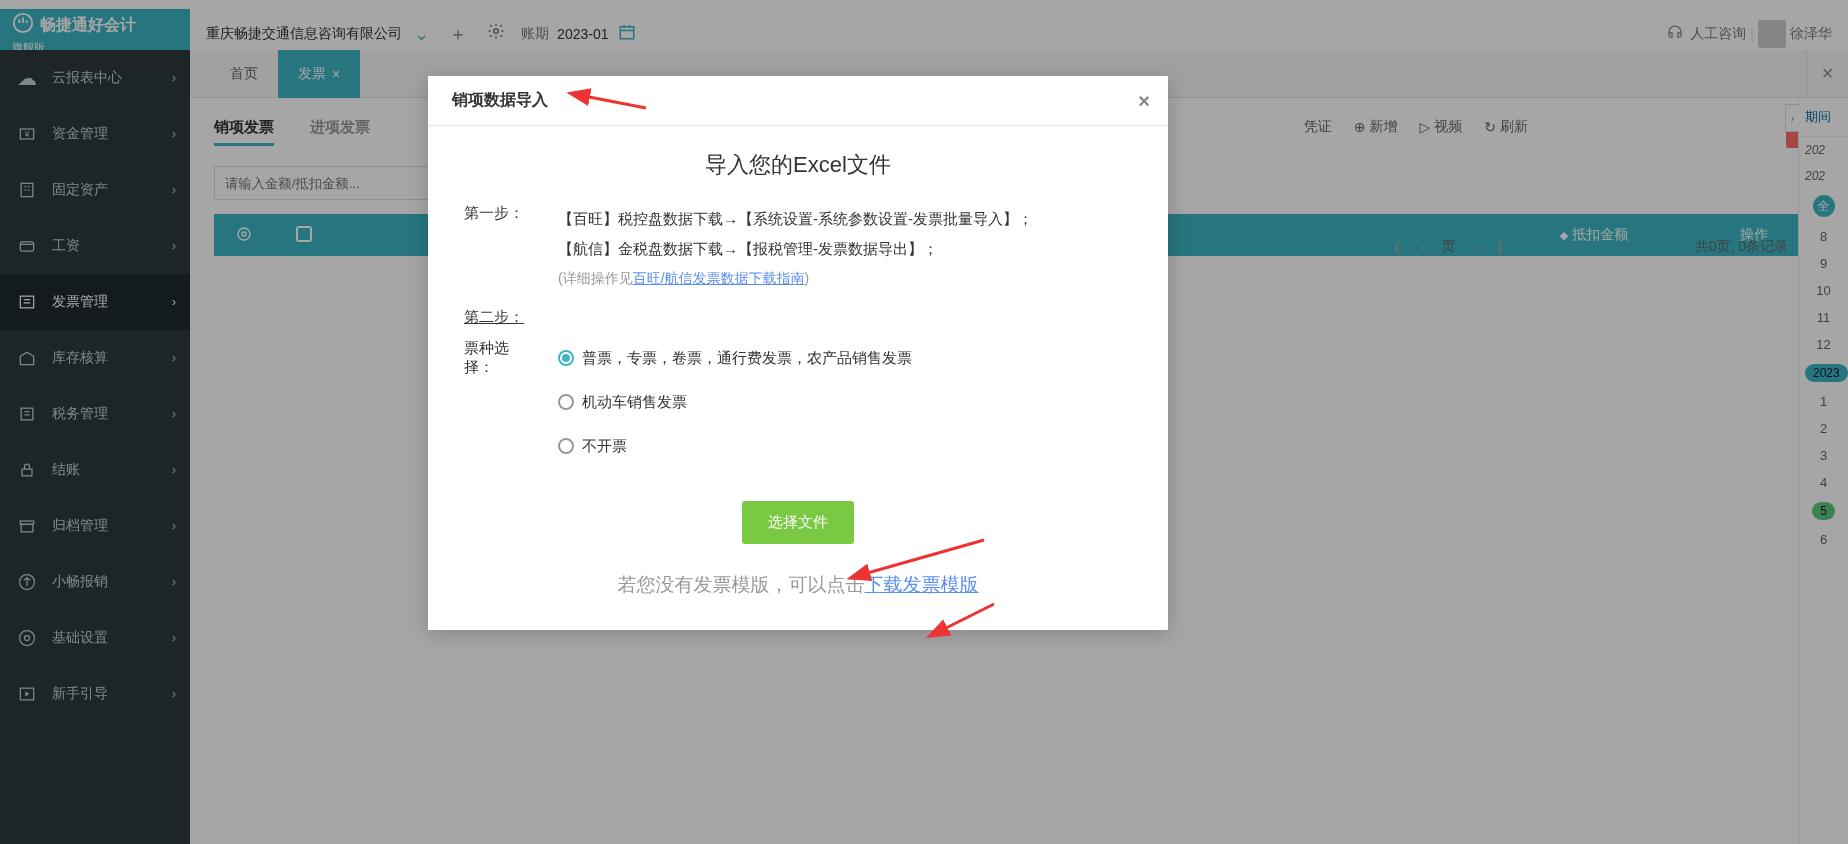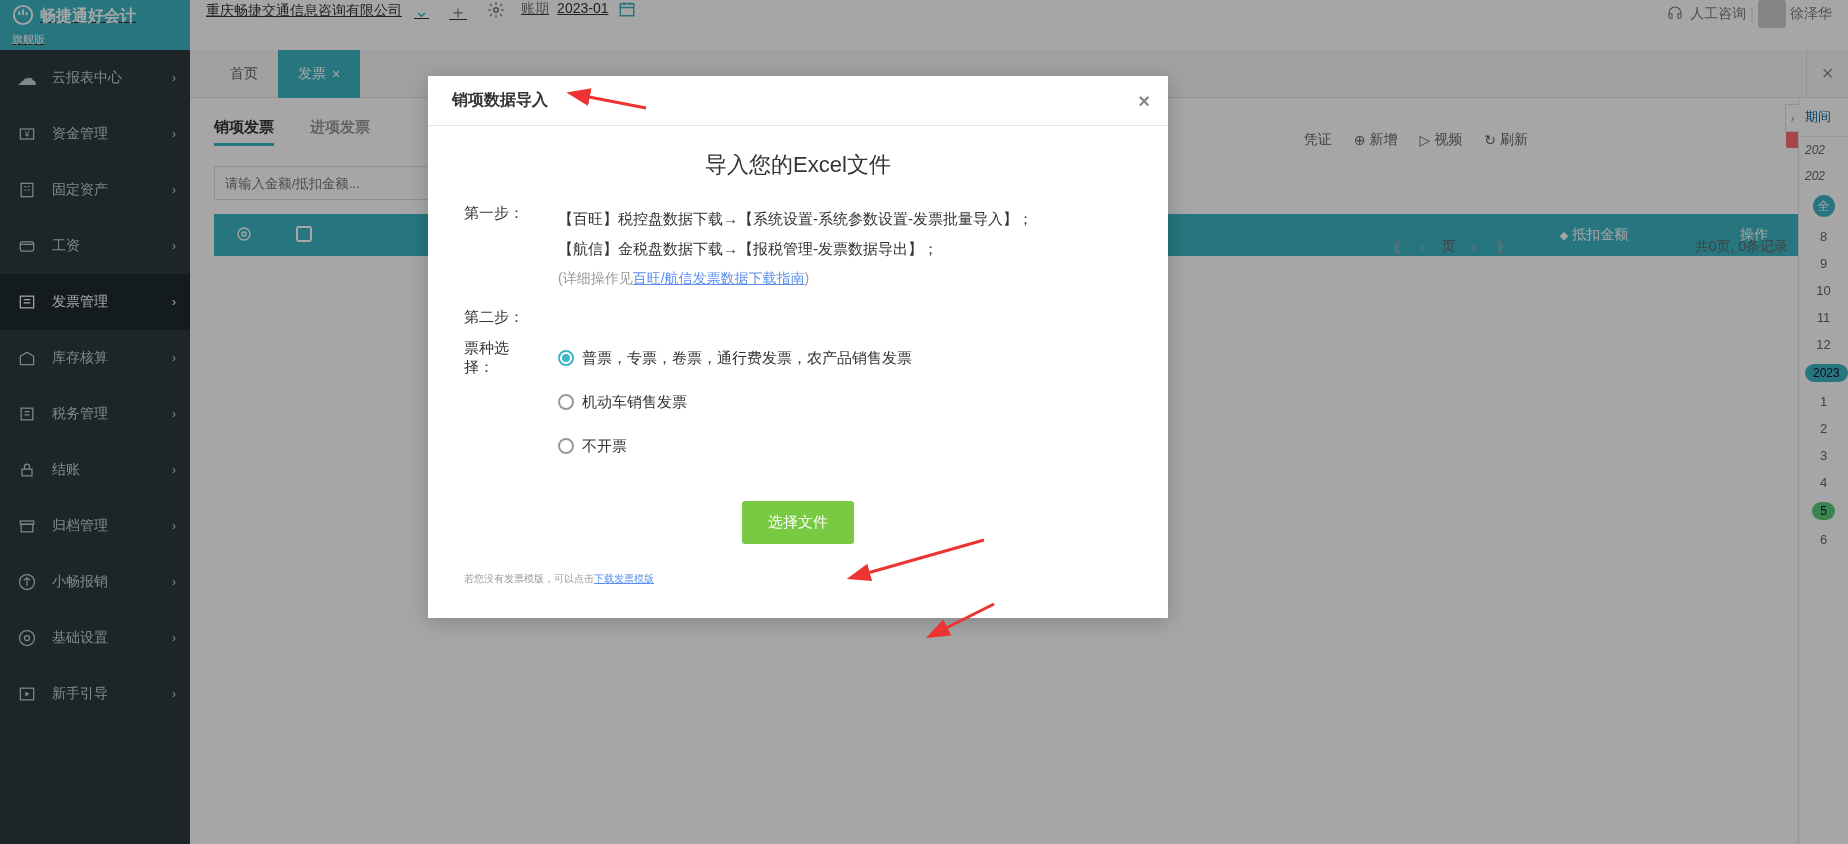--- a/index.html
+++ b/index.html
@@ -1,19 +1,19 @@
 <!DOCTYPE html>
 <html><head>
   <meta charset="utf-8">
   <style>
     * { box-sizing: border-box; margin: 0; padding: 0; }
     body { font-family: "Microsoft YaHei", sans-serif; font-size: 14px; color: #333; background: #f5f5f5; width: 1848px; height: 844px; overflow: hidden; position: relative; }
     
     
-    .top-header { height: 68px; background: #fff; display: flex; align-items: flex-start; position: relative; border-bottom: 1px solid #e0e0e0; text-decoration: underline; }
+    .top-header { height: 68px; background: #fff; display: flex; align-items: center; position: relative; border-bottom: 1px solid #e0e0e0; }
     .logo-area { width: 190px; height: 50px; background: #3db6c4; color: #fff; display: flex; flex-direction: column; justify-content: center; padding-left: 12px; }
     .logo-text { font-size: 16px; font-weight: bold; display: flex; align-items: center; gap: 6px; }
     .logo-sub { font-size: 11px; margin-top: 2px; }
     .company-select { margin-left: 16px; color: #333; display: flex; align-items: center; gap: 12px; }
     .chevron { color: #3db6c4; font-size: 18px; cursor: pointer; }
     .header-icons { display: flex; align-items: center; gap: 20px; margin-left: 20px; }
     .header-icon { color: #7a7a7a; cursor: pointer; font-size: 18px; }
     .period-label { margin-left: 16px; color: #7a7a7a; }
     .period-value { margin-left: 8px; color: #333; }
     .calendar-icon { color: #3db6c4; margin-left: 10px; cursor: pointer; }
@@ -36,21 +36,21 @@
     .tab.active { background: #3db6c4; color: #fff; }
     .tab-close { font-size: 14px; cursor: pointer; }
     .tab-side-close { position: absolute; right: 0; top: 0; width: 42px; height: 47px; display: flex; align-items: center; justify-content: center; cursor: pointer; font-size: 20px; color: #888; border-left: 1px solid #e0e0e0;}
     
     
     .content { padding: 20px 24px; position: relative; }
     .sub-tabs { display: flex; gap: 36px; margin-bottom: 20px; }
     .sub-tab { font-size: 15px; font-weight: bold; color: #999; cursor: pointer; padding-bottom: 6px; }
     .sub-tab.active { color: #333; border-bottom: 3px solid #3db6c4; }
     
-    .toolbar-right { position: absolute; right: 320px; top: 33px; display: flex; gap: 22px; }
+    .toolbar-right { position: absolute; right: 320px; top: 20px; display: flex; gap: 22px; }
     .tool-link { color: #666; cursor: pointer; display: flex; align-items: center; gap: 4px; }
     
     .red-btn { position: absolute; right: 12px; top: 16px; background: #ff6b6b; color: #fff; padding: 8px 18px; font-size: 14px; cursor: pointer; border-radius: 2px; }
     
     .search-input { width: 400px; height: 34px; border: 1px solid #ddd; padding: 0 10px; color: #999; margin-bottom: 14px; }
     
     .data-table-header { display: flex; background: #3db6c4; color: #fff; height: 42px; align-items: center; }
     .th { padding: 0 12px; }
     .th.gear { width: 60px; text-align: center; }
     .th.check { width: 60px; text-align: center; }
@@ -85,21 +85,21 @@
     .step-note { color: #999; font-size: 14px; }
     .link { color: #5a8fef; cursor: pointer; text-decoration: underline; }
     
     .radio-group { display: flex; flex-direction: column; gap: 14px; margin-top: 4px; }
     .radio-item { display: flex; align-items: center; gap: 8px; cursor: pointer; }
     .radio-circle { width: 16px; height: 16px; border-radius: 50%; border: 2px solid #999; display: inline-flex; align-items: center; justify-content: center; }
     .radio-circle.selected { border-color: #3db6c4; }
     .radio-dot { width: 8px; height: 8px; border-radius: 50%; background: #3db6c4; }
     
     .select-btn { display: block; margin: 40px auto 0; background: #7ac943; color: #fff; border: none; padding: 12px 26px; font-size: 15px; cursor: pointer; border-radius: 3px; }
-    .template-hint { text-align: left; margin-top: 28px; color: #999; font-size: 10px; }
+    .template-hint { text-align: center; margin-top: 28px; color: #999; font-size: 19px; }
     
     
     .arrow { position: absolute; z-index: 200; pointer-events: none; }
     .arrow svg { overflow: visible; }
     
     .checkbox-sq { width: 16px; height: 16px; border: 2px solid #fff; border-radius: 3px; display: inline-block; }
   </style>
 </head>
 <body>
 
@@ -367,21 +367,21 @@
       <div class="step-label">第一步：</div>
       <div class="step-content">
         <div>【百旺】税控盘数据下载→【系统设置-系统参数设置-发票批量导入】；</div>
         <div>【航信】金税盘数据下载→【报税管理-发票数据导出】；</div>
         <div class="step-note">
           <span>(详细操作见</span><a class="link">百旺/航信发票数据下载指南</a><span>)</span>
         </div>
       </div>
     </div>
 
-    <div class="step-row" style="margin-top:16px;">
+    <div class="step-row" style="margin-top:16px;text-decoration:underline;">
       <div class="step-label">第二步：</div>
     </div>
 
     <div class="step-row" style="margin-top:12px;gap:20px;">
       <div class="step-label">票种选择：</div>
       <div class="step-content">
         <div class="radio-group">
           <div class="radio-item">
             <span class="radio-circle selected">
                 <span class="radio-dot"></span>

